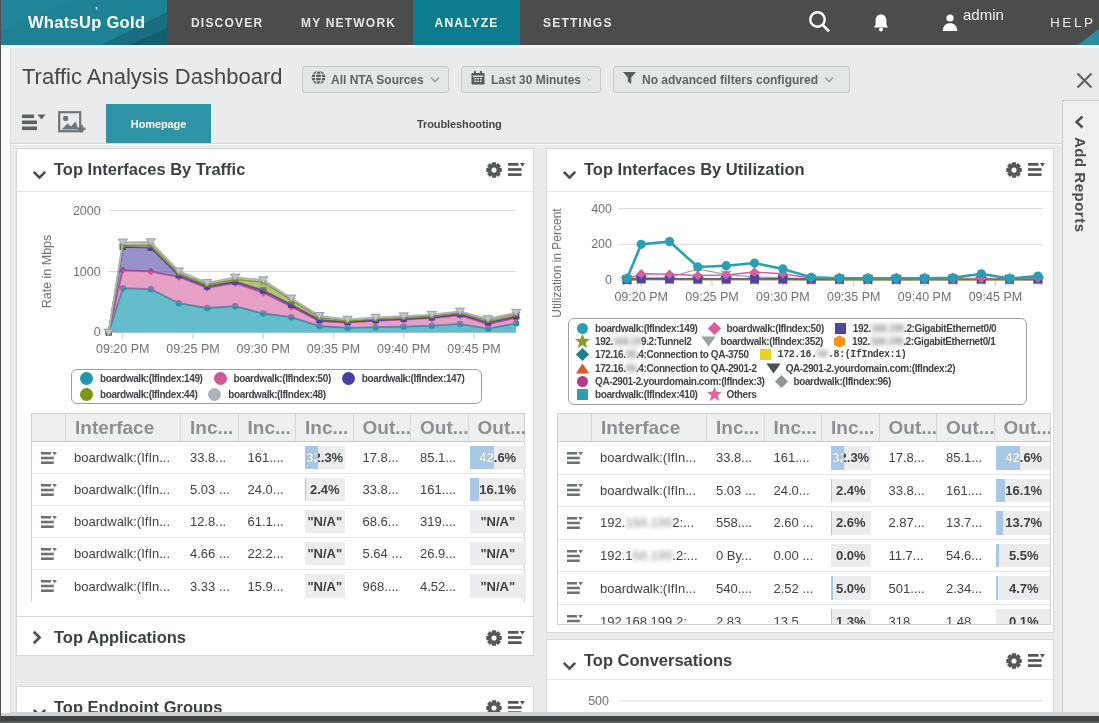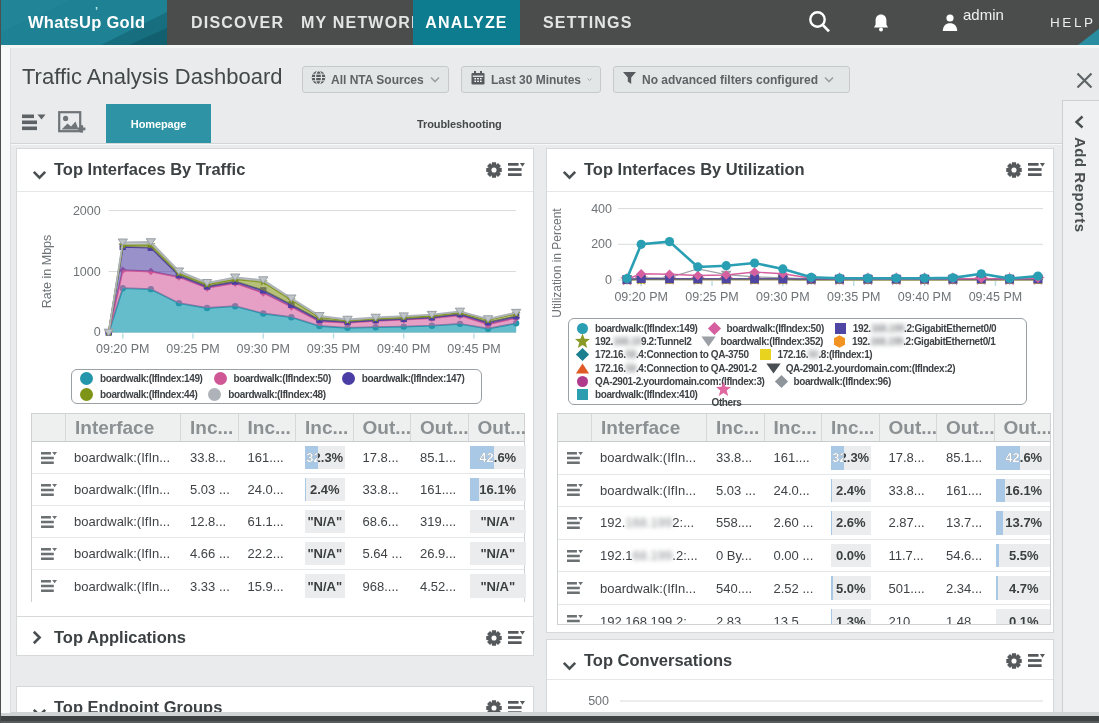--- a/index.html
+++ b/index.html
@@ -6,21 +6,21 @@
   html,body { width:1099px; height:723px; overflow:hidden; }
   body { font-family:"Liberation Sans", sans-serif; background:#f8fafa; position:relative; }
   .window { position:absolute; left:0; top:0; width:1099px; height:723px; border-left:1px solid #4b4f50; border-right:1px solid #7d8182; }
 
   
   .topnav { position:absolute; left:0; top:0; width:1099px; height:45px; background:#4b4c4c; }
   .logo { position:absolute; left:0; top:0; width:166px; height:45px; background:#0369a1; overflow:hidden; }
   .logo svg { position:absolute; left:0; top:0; }
   .logo-text { position:absolute; left:27px; top:13px; color:#fff; font-size:16.5px; font-weight:600; letter-spacing:.3px; white-space:nowrap; }
   .logo-tick { position:absolute; left:94px; top:5px; color:#bfe6ec; font-size:11px; font-weight:700; }
-  .nav-item { position:absolute; top:0; height:45px; display:flex; align-items:center; color:#e3e5e5; font-size:16px; font-weight:700; letter-spacing:1.2px; }
+  .nav-item { position:absolute; top:0; height:45px; display:flex; align-items:center; color:#e3e5e5; font-size:12px; font-weight:700; letter-spacing:1.2px; }
   .nav-item.active { background:#0c7c8e; color:#fff; justify-content:center; }
   .nav-right-icon { position:absolute; top:0; height:45px; display:flex; align-items:center; cursor:pointer; }
   .nav-admin { position:absolute; top:0; height:28px; display:flex; align-items:center; color:#f0f1f1; font-size:15px; }
   .nav-help { position:absolute; top:0; height:45px; display:flex; align-items:center; color:#ebecec; font-size:13.5px; font-weight:400; letter-spacing:2.6px; }
   .nav-corner { position:absolute; right:0; bottom:0; width:0; height:0; border-bottom:17px solid #2a8ea0; border-left:22px solid transparent; }
 
   .nav-shadow { position:absolute; left:0; top:45px; width:1099px; height:3px; background:#f4f6f6; }
 
   
   .app { position:absolute; left:9px; top:48px; width:1089px; height:665px; background:#e9ebec; border-left:1px solid #dcdfe0; }
@@ -869,21 +869,21 @@
               <span class="li-label"><span>192.</span><span class="blur">168.199</span><span>.2:GigabitEthernet0/1</span></span>
             </div>
           </div>
           <div class="legend-row">
             <div class="legend-item" style="margin-right:9px;">
               <svg width="15" height="15">
                 <polygon points="7.5,0.9000000000000004 14.1,7.5 7.5,14.1 0.9000000000000004,7.5" fill="#1a7f8e"></polygon>
               </svg>
               <span class="li-label"><span>172.16.</span><span class="blur">58</span><span>.4:Connection to QA-3750</span></span>
             </div>
-            <div class="legend-item" style="margin-right:9px;">
+            <div class="legend-item" style="margin-right:9px;font-family:Liberation Mono, monospace;">
               <svg width="15" height="15">
                 <rect x="2" y="2" width="11" height="11" fill="#e8d41f"></rect>
               </svg>
               <span class="li-label"><span>172.16.</span><span class="blur">50</span><span>.8:(IfIndex:1)</span></span>
             </div>
           </div>
           <div class="legend-row">
             <div class="legend-item" style="margin-right:9px;">
               <svg width="15" height="15">
                 <polygon points="0.9000000000000004,12.45 14.1,12.45 7.5,2.55" fill="#e05a28"></polygon>
@@ -911,21 +911,21 @@
               <span class="li-label"><span>boardwalk:(IfIndex:96)</span></span>
             </div>
           </div>
           <div class="legend-row">
             <div class="legend-item" style="margin-right:9px;">
               <svg width="15" height="15">
                 <rect x="2" y="2" width="11" height="11" fill="#2d9db0"></rect>
               </svg>
               <span class="li-label"><span>boardwalk:(IfIndex:410)</span></span>
             </div>
-            <div class="legend-item" style="margin-right:9px;flex-direction:column;">
+            <div class="legend-item" style="margin-right:9px;">
               <svg width="15" height="15">
                 <polygon points="7.5,-0.5 9.5,4.7 15.1,5.0 10.7,8.6 12.2,14.0 7.5,10.9 2.8,14.0 4.3,8.6 -0.1,5.0 5.5,4.7" fill="#e0679f"></polygon>
               </svg>
               <span class="li-label"><span>Others</span></span>
             </div>
           </div>
         </div>
       <div class="grid-table" id="table-util">
           <div class="gt-header">
             <div class="gt-cell" style="width:34px;"></div>
@@ -1110,21 +1110,21 @@
             </div>
             <div class="gt-cell c-num">2.83 </div>
             <div class="gt-cell c-num">13.5</div>
             <div class="gt-cell c-pct">
               <div class="pct-block">
                 <div class="pct-bar" style="width:1.3%;"></div>
                 <div class="pct-text">1.3%</div>
                 <div class="pct-text white" style="clip-path:inset(0 98.7% 0 0);">1.3%</div>
               </div>
             </div>
-            <div class="gt-cell c-num">210</div>
+            <div class="gt-cell c-num">318</div>
             <div class="gt-cell c-num">1.48</div>
             <div class="gt-cell c-pct">
               <div class="pct-block">
                 <div class="pct-bar" style="width:0.1%;"></div>
                 <div class="pct-text">0.1%</div>
                 <div class="pct-text white" style="clip-path:inset(0 99.9% 0 0);">0.1%</div>
               </div>
             </div>
           </div>
         </div>

